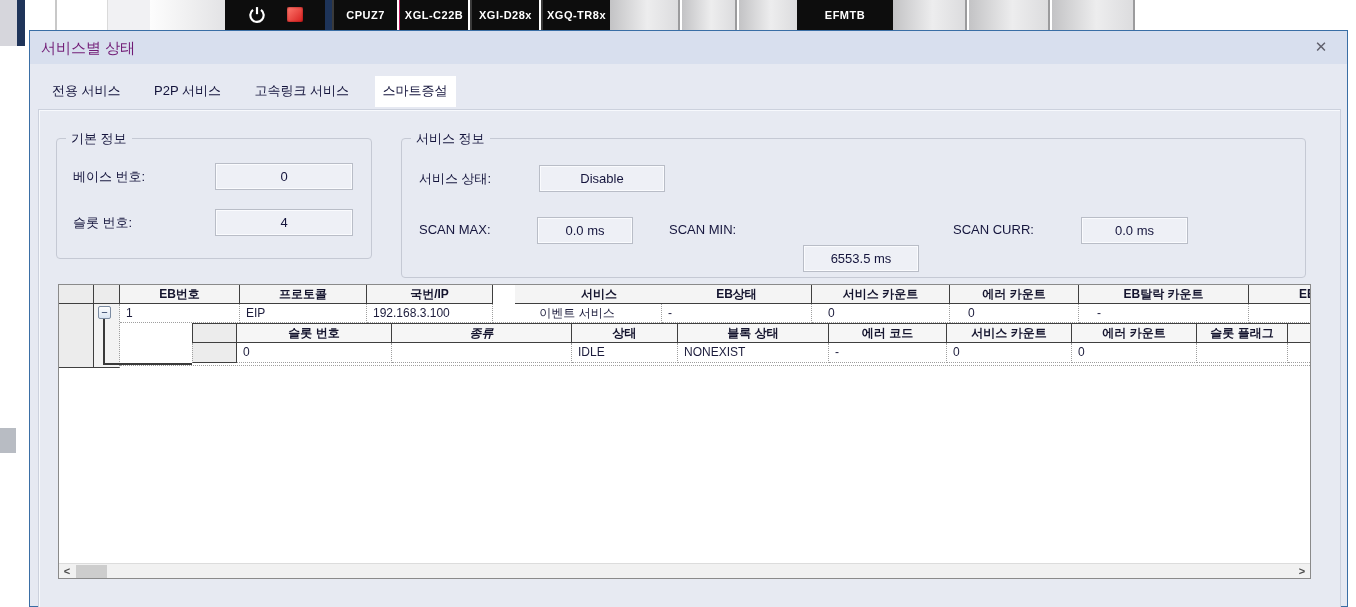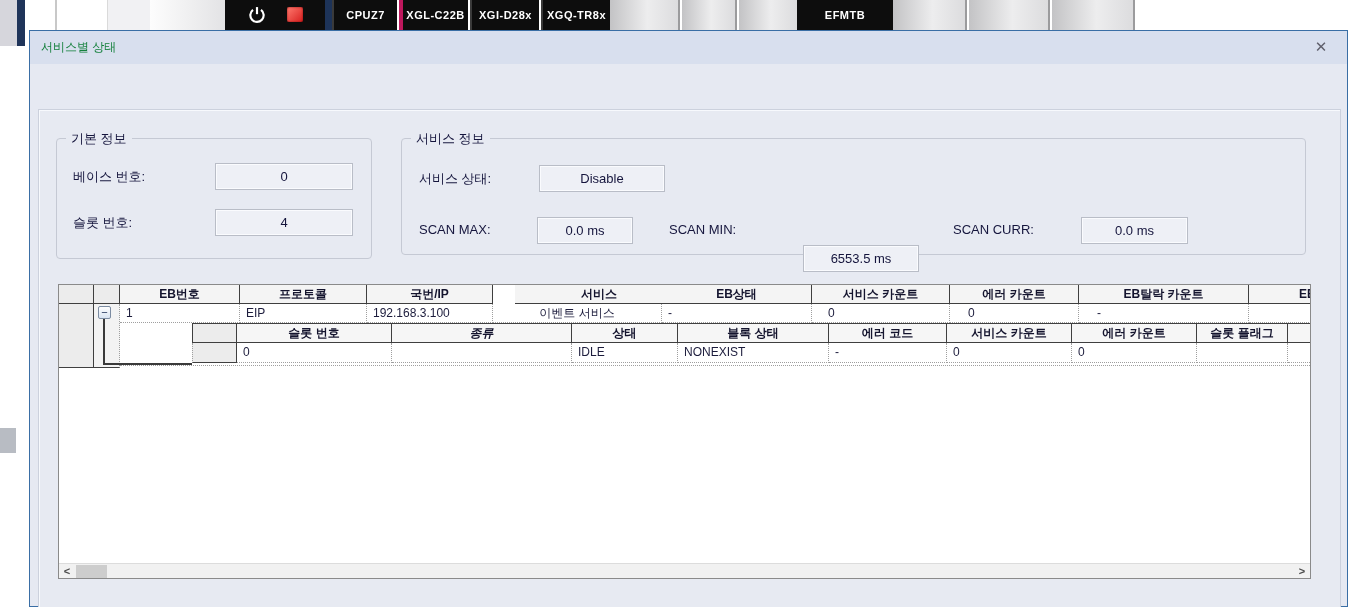--- a/index.html
+++ b/index.html
@@ -11,21 +11,21 @@
   .pane { position:absolute; top:0; height:46px; }
   .mod-black { background:#0d0d0d; color:#ffffff; font-weight:bold; font-size:11px;
                line-height:30px; text-align:center; letter-spacing:0.5px; }
   .mod-gray  { background:linear-gradient(90deg,#c3c3c5,#ededee 55%,#dcdcde); border-right:2px solid #9b9b9d; }
   #bg-left-rect { position:absolute; left:0; top:428px; width:16px; height:25px; background:#b8bcc3; z-index:1; }
 
   
   #dialog { position:absolute; left:29px; top:30px; width:1319px; height:577px;
             background:#e6e9f2; border:1px solid #3a6ea5; z-index:5; }
   #titlebar { position:absolute; left:0; top:0; width:100%; height:33px; background:#d8dfee; }
-  #dialog-title { position:absolute; left:11px; top:8px; font-size:12px; color:#15803d; }
+  #dialog-title { position:absolute; left:11px; top:8px; font-size:15px; color:#701a75; }
   #close-btn { position:absolute; right:16px; top:6px; width:20px; height:20px; text-align:center;
                font-size:15px; color:#5f5f6b; line-height:20px; cursor:default; }
 
   
   #tabs { position:absolute; left:14px; top:45px; height:31px; }
   .tab { display:inline-block; padding:6px 8px 7px 8px; margin-right:13px; font-size:13px;
          color:#13133b; vertical-align:top; }
   .tab.selected { background:#ffffff; }
 
   
@@ -94,21 +94,21 @@
         <path d="M12 2.5 V11" stroke="#ffffff" stroke-width="2.6" fill="none"></path>
         <path d="M7.2 5.8 a8 8 0 1 0 9.6 0" stroke="#ffffff" stroke-width="2.6" fill="none"></path>
       </svg>
     </span>
     <span id="led"></span>
   </div>
   <div class="pane" style="left:325px;width:7px;background:#1d3358;"></div>
   <div class="pane mod-black" style="left:332px;width:65px;border-left:2px solid #3a3a3a;">
     <span>CPUZ7</span>
   </div>
-  <div class="pane mod-black" style="left:399px;width:69px;border-left:4px solid #be185d;">
+  <div class="pane mod-black" style="left:399px;width:69px;border-left:1px solid #be185d;">
     <span>XGL-C22B</span>
   </div>
   <div class="pane mod-black" style="left:470px;width:69px;border-left:2px solid #3a3a3a;">
     <span>XGI-D28x</span>
   </div>
   <div class="pane mod-black" style="left:541px;width:69px;border-left:2px solid #3a3a3a;">
     <span>XGQ-TR8x</span>
   </div>
   <div class="pane mod-gray" style="left:610px;width:70px;"></div>
   <div class="pane mod-gray" style="left:682px;width:55px;"></div>
@@ -122,32 +122,38 @@
 </div>
 <div id="bg-left-rect"></div>
 
 <div id="dialog">
 
   <div id="titlebar">
     <span id="dialog-title">서비스별 상태</span>
     <span id="close-btn">✕</span>
   </div>
 
+  <div id="tabs">
+    <span class="tab">전용 서비스</span>
+    <span class="tab">P2P 서비스</span>
+    <span class="tab">고속링크 서비스</span>
+    <span class="tab selected">스마트증설</span>
+  </div>
 
   <div id="panel">
 
     <div class="groupbox" style="left:17px;top:28px;width:316px;height:121px;">
       <span class="group-title">기본 정보</span>
       <span class="fld-label" style="left:16px;top:29px;">베이스 번호:</span>
       <div class="valbox" style="left:158px;top:24px;width:138px;">0</div>
       <span class="fld-label" style="left:16px;top:75px;">슬롯 번호:</span>
       <div class="valbox" style="left:158px;top:70px;width:138px;">4</div>
     </div>
 
-    <div class="groupbox" style="left:362px;top:28px;width:905px;height:117px;">
+    <div class="groupbox" style="left:362px;top:28px;width:905px;height:140px;">
       <span class="group-title">서비스 정보</span>
       <span class="fld-label" style="left:17px;top:31px;">서비스 상태:</span>
       <div class="valbox" style="left:137px;top:26px;width:126px;">Disable</div>
       <span class="fld-label" style="left:17px;top:83px;">SCAN MAX:</span>
       <div class="valbox" style="left:135px;top:78px;width:96px;">0.0 ms</div>
       <span class="fld-label" style="left:267px;top:83px;">SCAN MIN:</span>
       <div class="valbox" style="left:401px;top:78px;width:116px;margin-top:28px;">6553.5 ms</div>
       <span class="fld-label" style="left:551px;top:83px;">SCAN CURR:</span>
       <div class="valbox" style="left:679px;top:78px;width:107px;">0.0 ms</div>
     </div>

